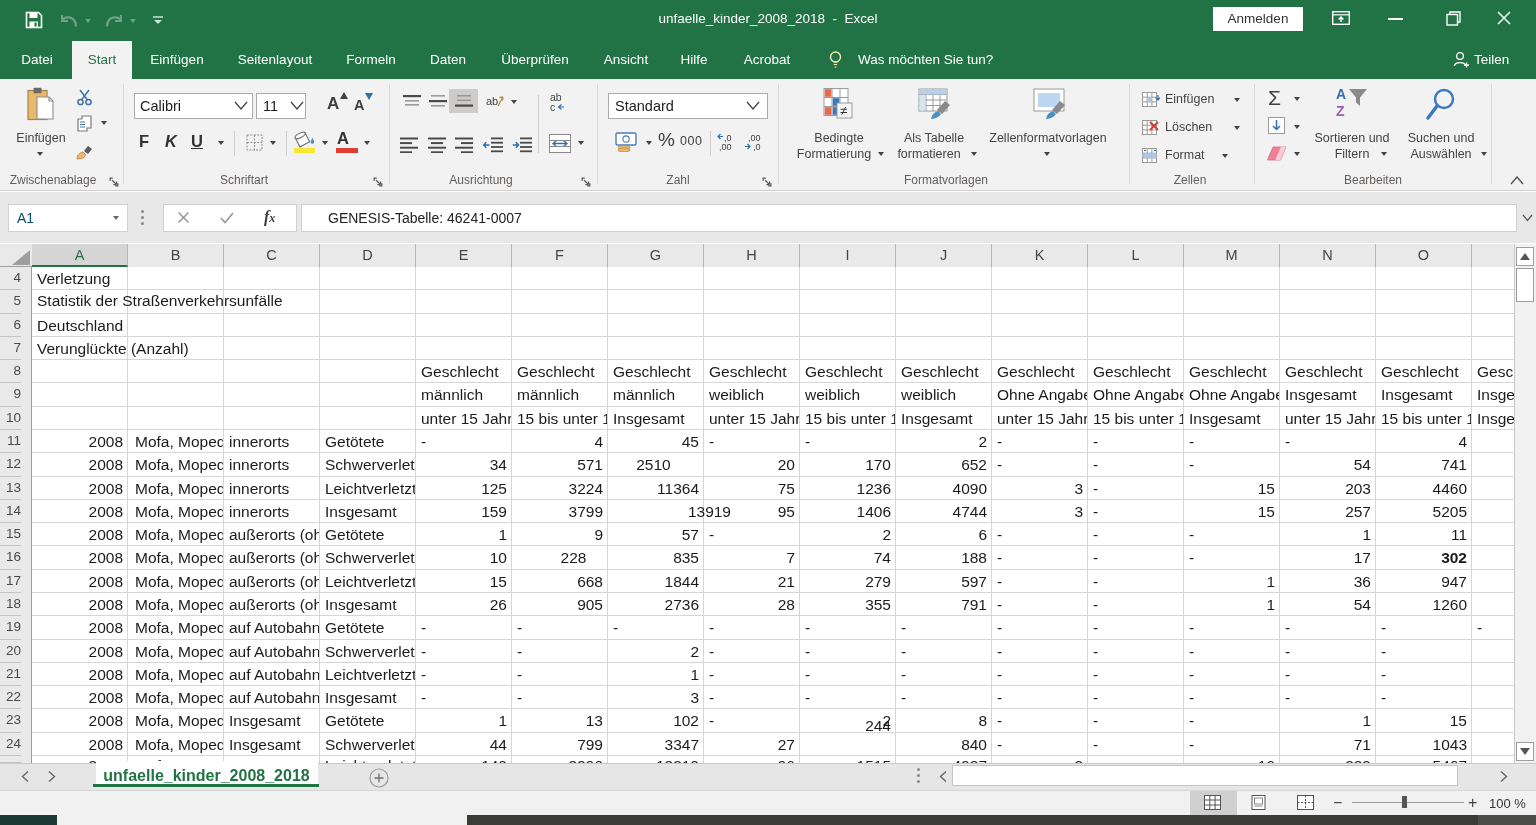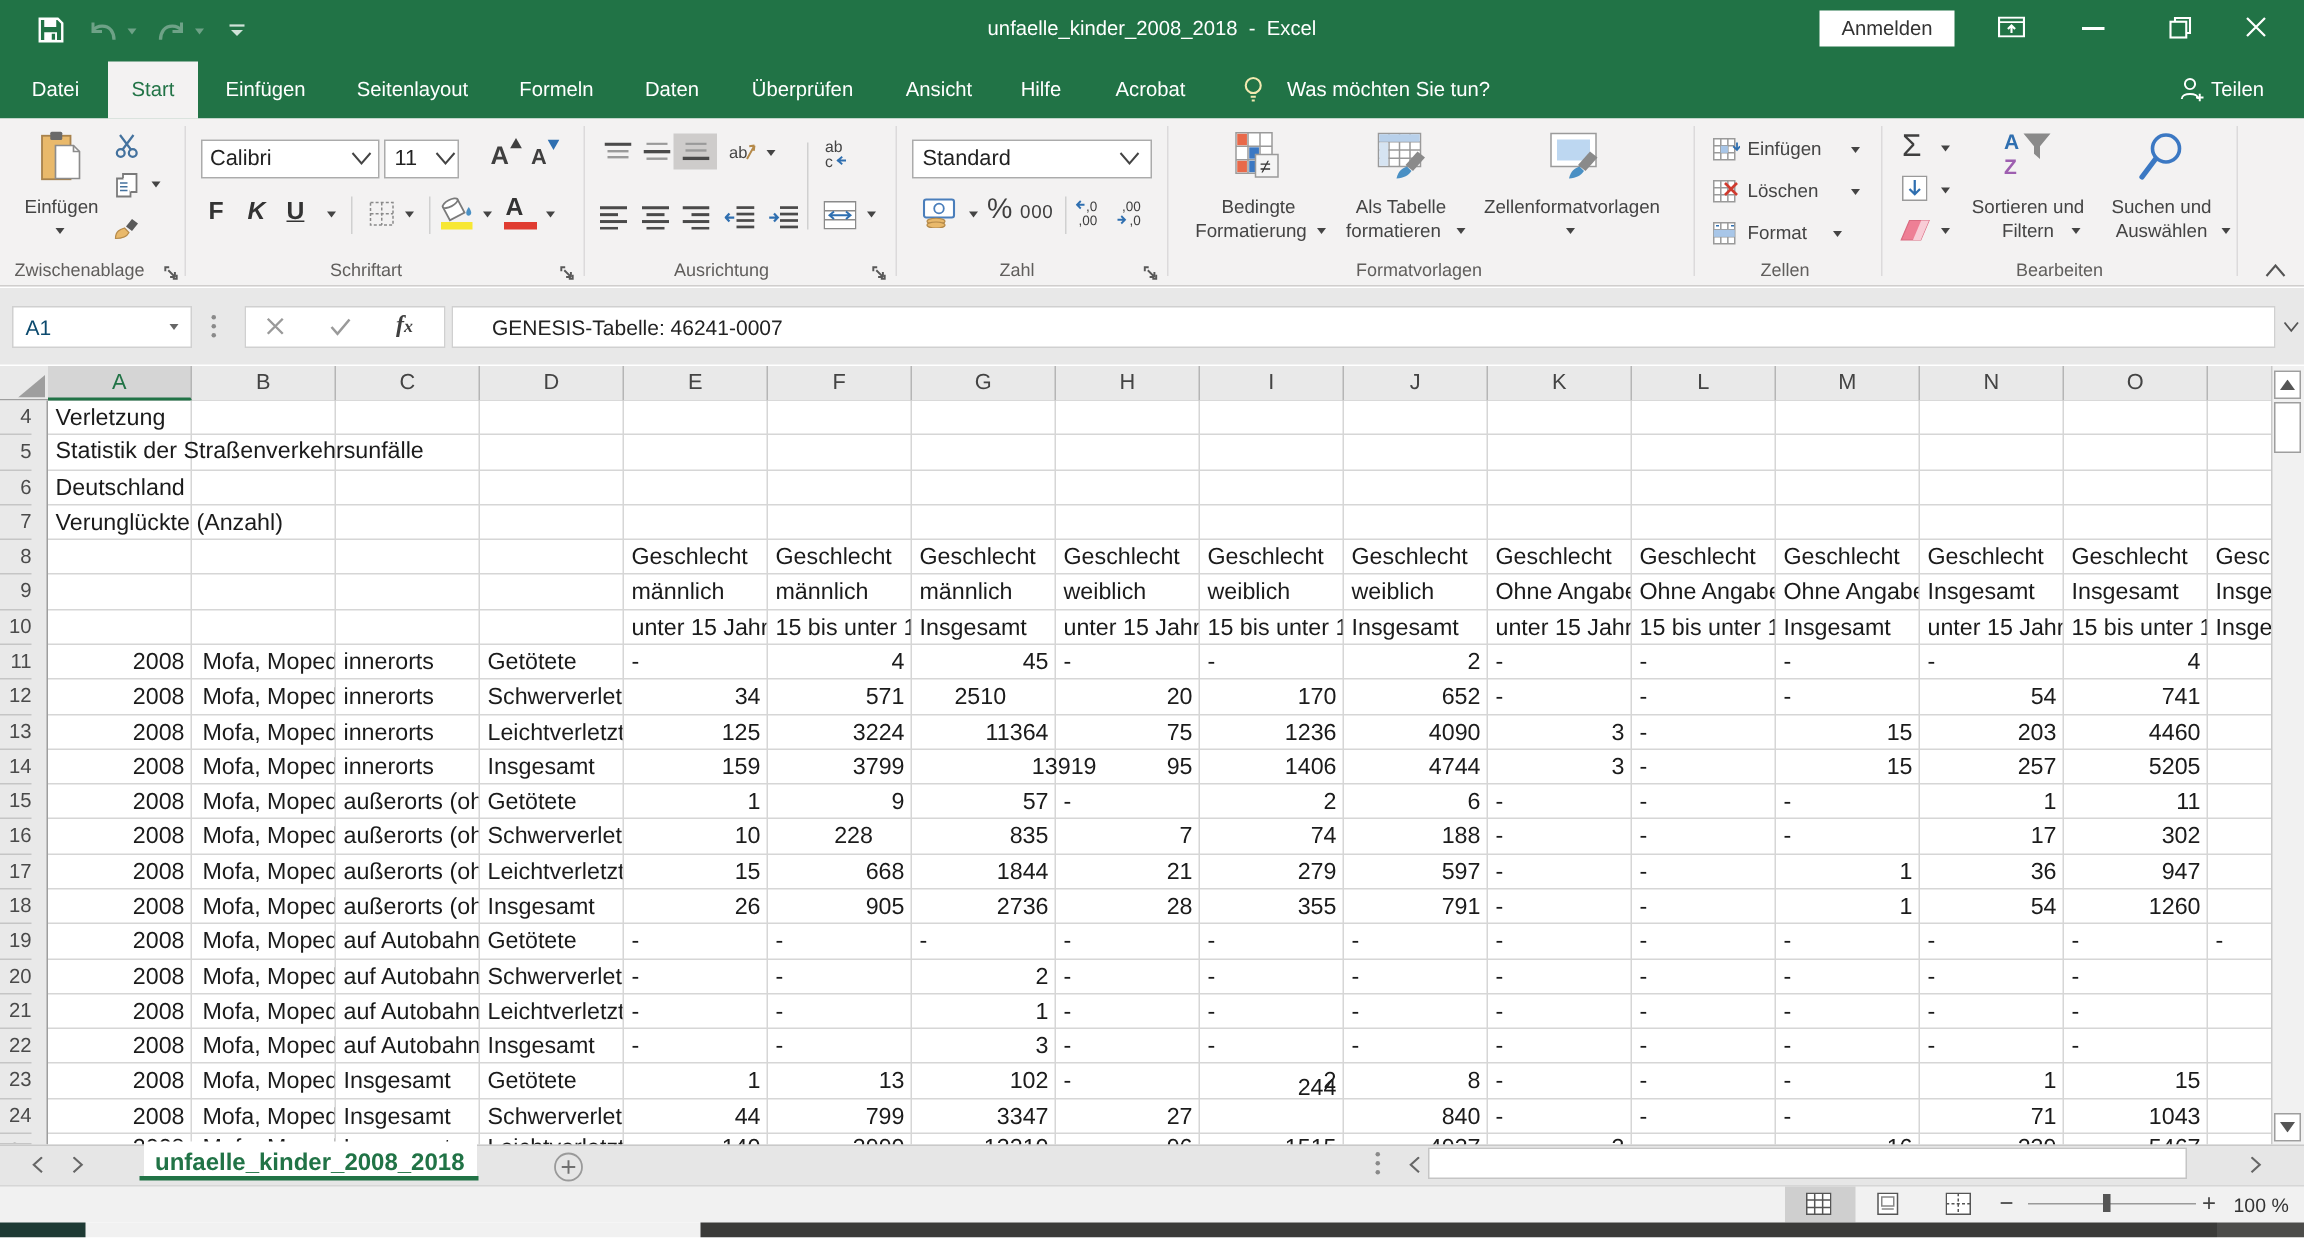--- a/index.html
+++ b/index.html
@@ -549,30 +549,30 @@
 <div class="cell txt" style="left:992.0px;top:523.1427px;width:95.0px;height:22.2857px;overflow:hidden;">-</div>
 <div class="cell txt" style="left:1088.0px;top:523.1427px;width:95.0px;height:22.2857px;overflow:hidden;">-</div>
 <div class="cell txt" style="left:1184.0px;top:523.1427px;width:95.0px;height:22.2857px;overflow:hidden;">-</div>
 <div class="cell num" style="left:1280.0px;top:523.1427px;width:95.0px;height:22.2857px;overflow:hidden;">1</div>
 <div class="cell num" style="left:1376.0px;top:523.1427px;width:95.0px;height:22.2857px;overflow:hidden;">11</div>
 <div class="cell num" style="left:32.0px;top:546.4284px;width:95.0px;height:22.2857px;overflow:hidden;">2008</div>
 <div class="cell txt" style="left:128.0px;top:546.4284px;width:95.0px;height:22.2857px;overflow:hidden;padding-left:7px;">Mofa, Moped, Mokick</div>
 <div class="cell txt" style="left:224.0px;top:546.4284px;width:95.0px;height:22.2857px;overflow:hidden;">außerorts (ohne Autobahnen)</div>
 <div class="cell txt" style="left:320.0px;top:546.4284px;width:95.0px;height:22.2857px;overflow:hidden;">Schwerverletzte</div>
 <div class="cell num" style="left:416.0px;top:546.4284px;width:95.0px;height:22.2857px;overflow:hidden;">10</div>
-<div class="cell num" style="left:491px;top:546.4284px;width:95.0px;height:22.2857px;overflow:hidden;">228</div>
+<div class="cell num" style="left:528px;top:546.4284px;width:95.0px;height:22.2857px;overflow:hidden;text-align:center;">228</div>
 <div class="cell num" style="left:608.0px;top:546.4284px;width:95.0px;height:22.2857px;overflow:hidden;">835</div>
 <div class="cell num" style="left:704.0px;top:546.4284px;width:95.0px;height:22.2857px;overflow:hidden;">7</div>
 <div class="cell num" style="left:800.0px;top:546.4284px;width:95.0px;height:22.2857px;overflow:hidden;">74</div>
 <div class="cell num" style="left:896.0px;top:546.4284px;width:95.0px;height:22.2857px;overflow:hidden;">188</div>
 <div class="cell txt" style="left:992.0px;top:546.4284px;width:95.0px;height:22.2857px;overflow:hidden;">-</div>
 <div class="cell txt" style="left:1088.0px;top:546.4284px;width:95.0px;height:22.2857px;overflow:hidden;">-</div>
 <div class="cell txt" style="left:1184.0px;top:546.4284px;width:95.0px;height:22.2857px;overflow:hidden;">-</div>
 <div class="cell num" style="left:1280.0px;top:546.4284px;width:95.0px;height:22.2857px;overflow:hidden;">17</div>
-<div class="cell num" style="left:1376.0px;top:546.4284px;width:95.0px;height:22.2857px;overflow:hidden;">302</div>
+<div class="cell num" style="left:1376.0px;top:546.4284px;width:95.0px;height:22.2857px;overflow:hidden;font-weight:bold;">302</div>
 <div class="cell num" style="left:32.0px;top:569.7140999999999px;width:95.0px;height:22.2857px;overflow:hidden;">2008</div>
 <div class="cell txt" style="left:128.0px;top:569.7140999999999px;width:95.0px;height:22.2857px;overflow:hidden;padding-left:7px;">Mofa, Moped, Mokick</div>
 <div class="cell txt" style="left:224.0px;top:569.7140999999999px;width:95.0px;height:22.2857px;overflow:hidden;">außerorts (ohne Autobahnen)</div>
 <div class="cell txt" style="left:320.0px;top:569.7140999999999px;width:95.0px;height:22.2857px;overflow:hidden;">Leichtverletzte</div>
 <div class="cell num" style="left:416.0px;top:569.7140999999999px;width:95.0px;height:22.2857px;overflow:hidden;">15</div>
 <div class="cell num" style="left:512.0px;top:569.7140999999999px;width:95.0px;height:22.2857px;overflow:hidden;">668</div>
 <div class="cell num" style="left:608.0px;top:569.7140999999999px;width:95.0px;height:22.2857px;overflow:hidden;">1844</div>
 <div class="cell num" style="left:704.0px;top:569.7140999999999px;width:95.0px;height:22.2857px;overflow:hidden;">21</div>
 <div class="cell num" style="left:800.0px;top:569.7140999999999px;width:95.0px;height:22.2857px;overflow:hidden;">279</div>
 <div class="cell num" style="left:896.0px;top:569.7140999999999px;width:95.0px;height:22.2857px;overflow:hidden;">597</div>

